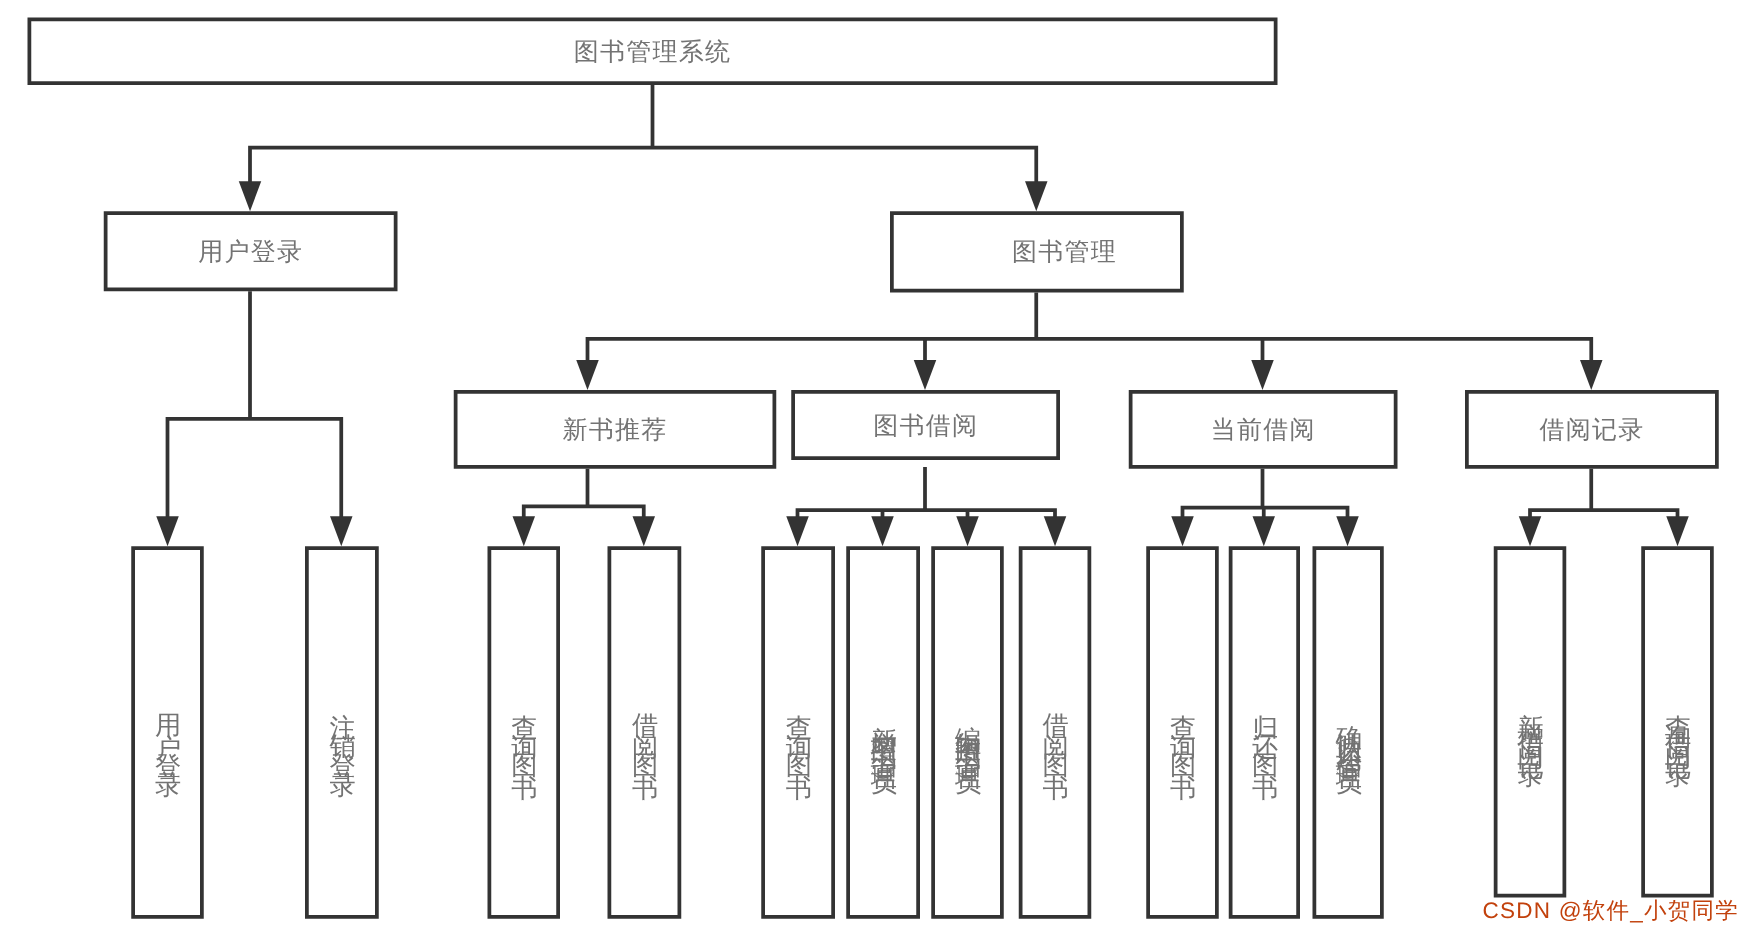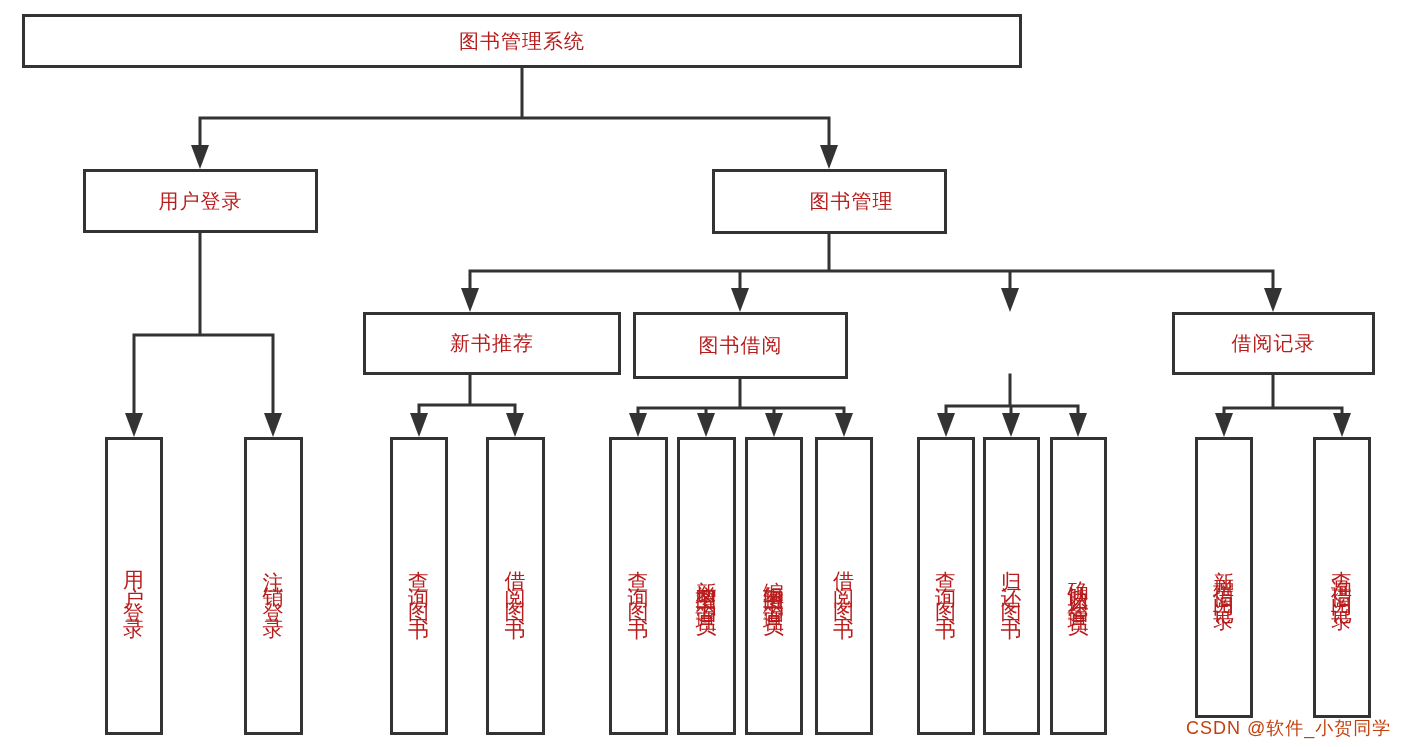--- a/index.html
+++ b/index.html
@@ -13,41 +13,41 @@
   }
   .wires { position: absolute; left: 0; top: 0; width: 1405px; height: 747px; }
   .node {
     position: absolute;
     background: #ffffff;
     border: 3px solid #333333;
     box-sizing: border-box;
     display: flex;
     align-items: center;
     justify-content: center;
-    color: #b91c1c;
+    color: #737373;
   }
   .h-label { font-size: 20px; letter-spacing: 1px; white-space: nowrap; }
   .v-label {
     writing-mode: vertical-rl;
     text-orientation: mixed;
     font-size: 21px;
     line-height: 1;
     white-space: nowrap;
   }
   .ls4  { letter-spacing: 16px; }
   .ls6  { letter-spacing: 8px; }
   .ls10 { letter-spacing: 5px; }
 
   
   .n-root   { left: 22px;   top: 14px;  width: 1000px; height: 54px; }
   .n-ulogin { left: 83px;   top: 169px; width: 235px;  height: 64px; }
   .n-bmgmt  { left: 712px;  top: 169px; width: 235px;  height: 65px; padding-left: 44px; }
 
   .n-newrec { left: 363px;  top: 312px; width: 258px;  height: 63px; }
-  .n-bborrow{ left: 633px;  top: 312px; width: 215px;  height: 67px; }
+  .n-bborrow{ left: 633px;  top: 312px; width: 215px;  height: 56px; }
   .n-cborrow{ left: 903px;  top: 312px; width: 215px;  height: 63px; }
   .n-brec   { left: 1172px; top: 312px; width: 203px;  height: 63px; }
 
   .leaf { top: 437px; height: 298px; }
   .n-l-ulogin  { left: 105px;  width: 58px; }
   .n-l-logout  { left: 244px;  width: 59px; }
   .n-l-nbquery { left: 390px;  width: 58px; }
   .n-l-nbborrow{ left: 486px;  width: 59px; }
   .n-l-bbquery { left: 609px;  width: 59px; }
   .n-l-bbadd   { left: 677px;  width: 59px; }
@@ -117,20 +117,21 @@
     </g>
   </svg>
 
   <div class="node n-root h-label">图书管理系统</div>
 
   <div class="node n-ulogin h-label">用户登录</div>
   <div class="node n-bmgmt h-label">图书管理</div>
 
   <div class="node n-newrec h-label">新书推荐</div>
   <div class="node n-bborrow h-label">图书借阅</div>
+  <div class="node n-cborrow h-label">当前借阅</div>
   <div class="node n-brec h-label">借阅记录</div>
 
   <div class="node leaf n-l-ulogin v-label ls4">用户登录</div>
   <div class="node leaf n-l-logout v-label ls4">注销登录</div>
 
   <div class="node leaf n-l-nbquery v-label ls4">查询图书</div>
   <div class="node leaf n-l-nbborrow v-label ls4">借阅图书</div>
 
   <div class="node leaf n-l-bbquery v-label ls4">查询图书</div>
   <div class="node leaf n-l-bbadd v-label ls10">新增图书（管理员）</div>

